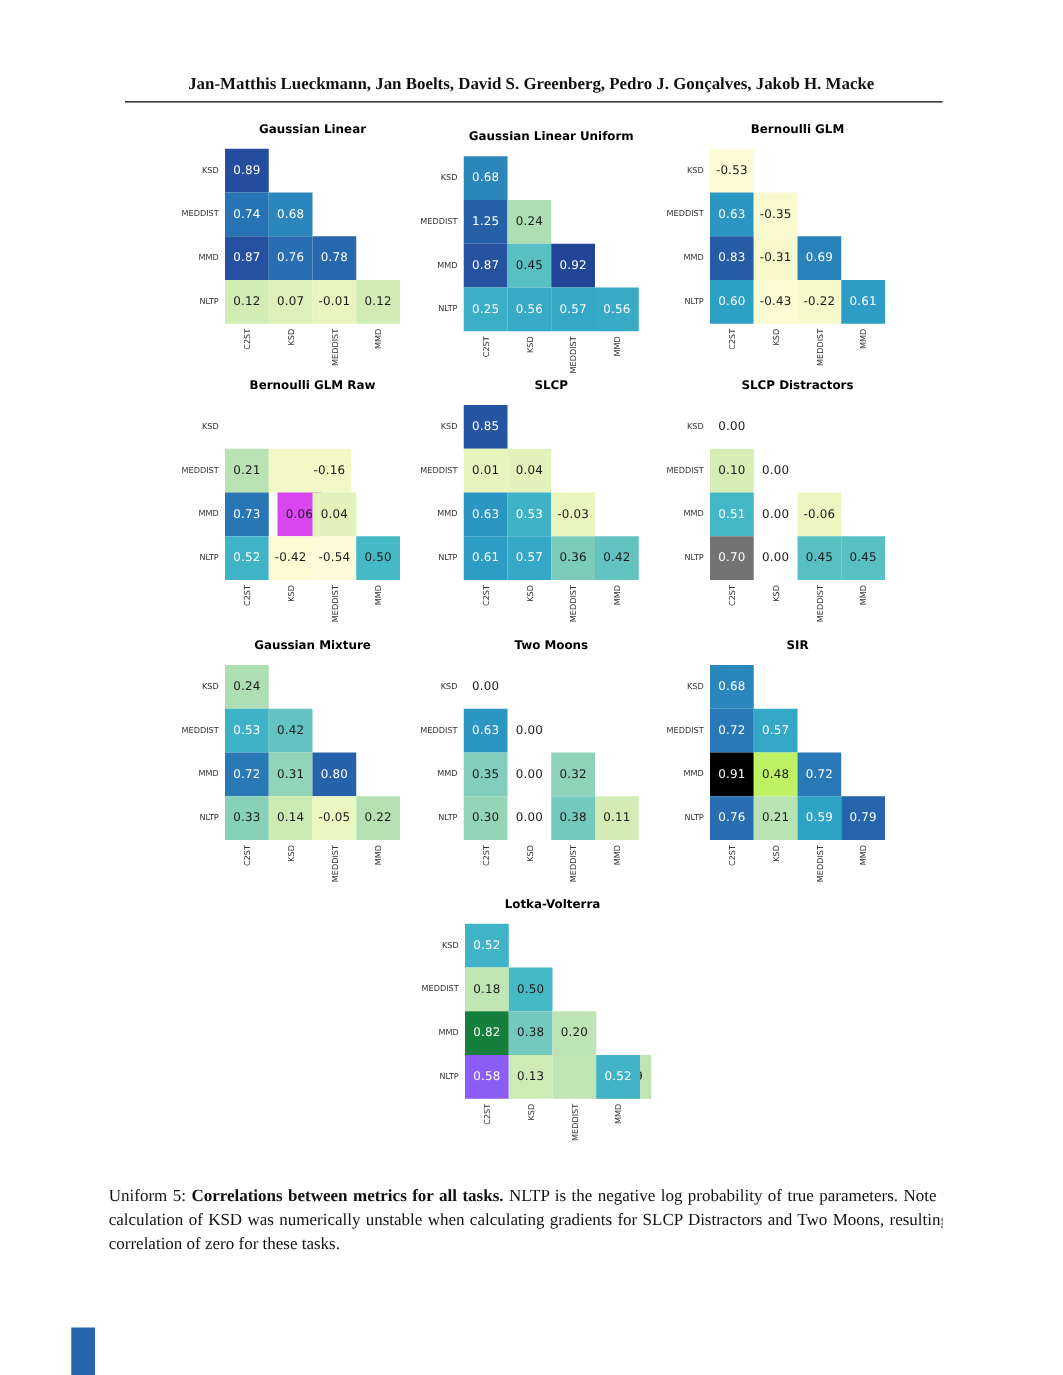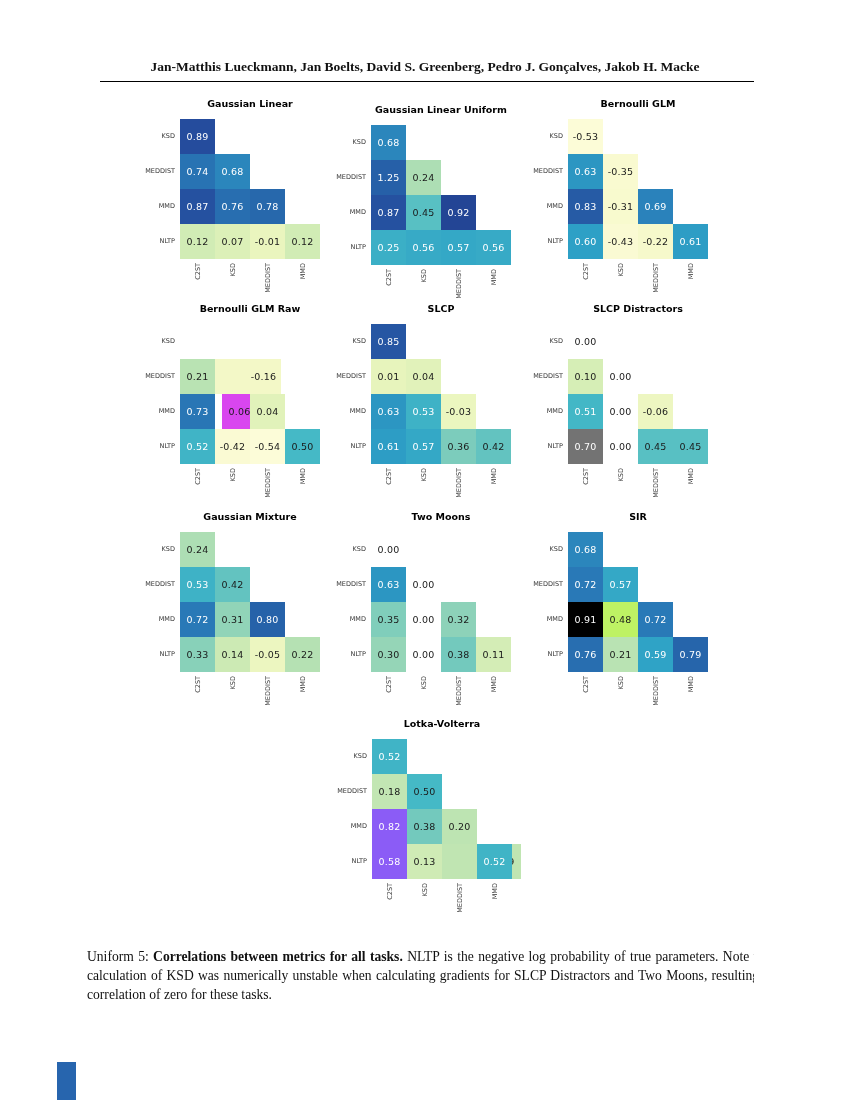--- a/index.html
+++ b/index.html
@@ -292,21 +292,21 @@
       </div>
       <div>
         <div class="hm-title" style="left: 327px; top: 718px; width: 230px;">Lotka-Volterra</div>
         <div class="hm-rowlabel" style="left: 302px; top: 753px; width: 65px;">KSD</div>
         <div class="hm-rowlabel" style="left: 302px; top: 788px; width: 65px;">MEDDIST</div>
         <div class="hm-rowlabel" style="left: 302px; top: 823px; width: 65px;">MMD</div>
         <div class="hm-rowlabel" style="left: 302px; top: 858px; width: 65px;">NLTP</div>
         <div class="hm-cell" style="left: 372px; top: 739px; background: rgb(64, 180, 198); color: rgb(255, 255, 255);">0.52</div>
         <div class="hm-cell" style="left: 372px; top: 774px; background: rgb(194, 230, 179); color: rgb(26, 26, 26);">0.18</div>
         <div class="hm-cell" style="left: 407px; top: 774px; background: rgb(69, 185, 198); color: rgb(26, 26, 26);">0.50</div>
-        <div class="hm-cell" style="left: 372px; top: 809px; background: #8b5cf6; color: rgb(255, 255, 255);">0.82</div>
+        <div class="hm-cell" style="left: 372px; top: 809px; background: #15803d; color: rgb(255, 255, 255);">0.82</div>
         <div class="hm-cell" style="left: 407px; top: 809px; background: rgb(115, 201, 189); color: rgb(26, 26, 26);">0.38</div>
         <div class="hm-cell" style="left: 442px; top: 809px; background: rgb(189, 228, 178); color: rgb(26, 26, 26);">0.20</div>
         <div class="hm-cell" style="left: 372px; top: 844px; background: #8b5cf6; color: rgb(255, 255, 255);">0.58</div>
         <div class="hm-cell" style="left: 407px; top: 844px; background: rgb(207, 235, 181); color: rgb(26, 26, 26);">0.13</div>
         <div class="hm-cell" style="left: 442px; top: 844px; background: rgb(192, 229, 178); color: rgb(26, 26, 26); padding-left: 44px;">0.19</div>
         <div class="hm-cell" style="left: 477px; top: 844px; background: rgb(64, 180, 198); color: rgb(255, 255, 255);">0.52</div>
         <div class="hm-collabel" style="left: 372px; top: 883px;">
           <span>C2ST</span>
         </div>
         <div class="hm-collabel" style="left: 407px; top: 883px;">

